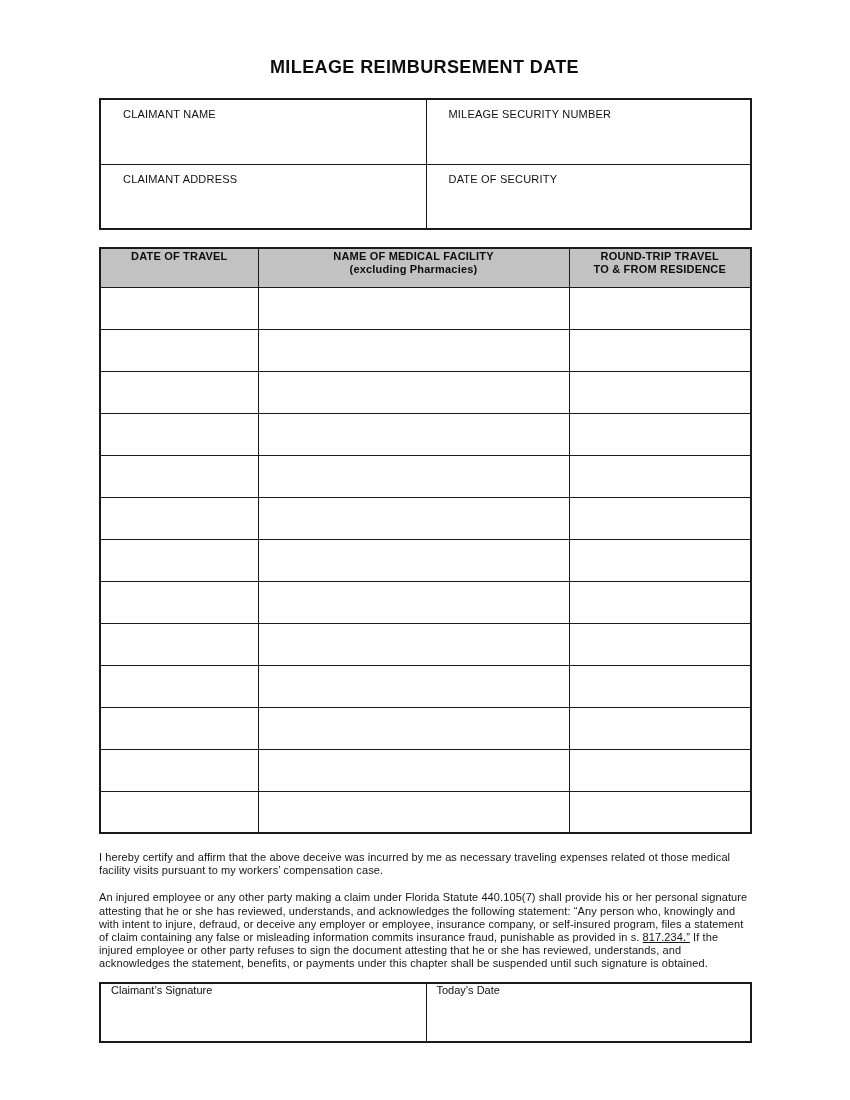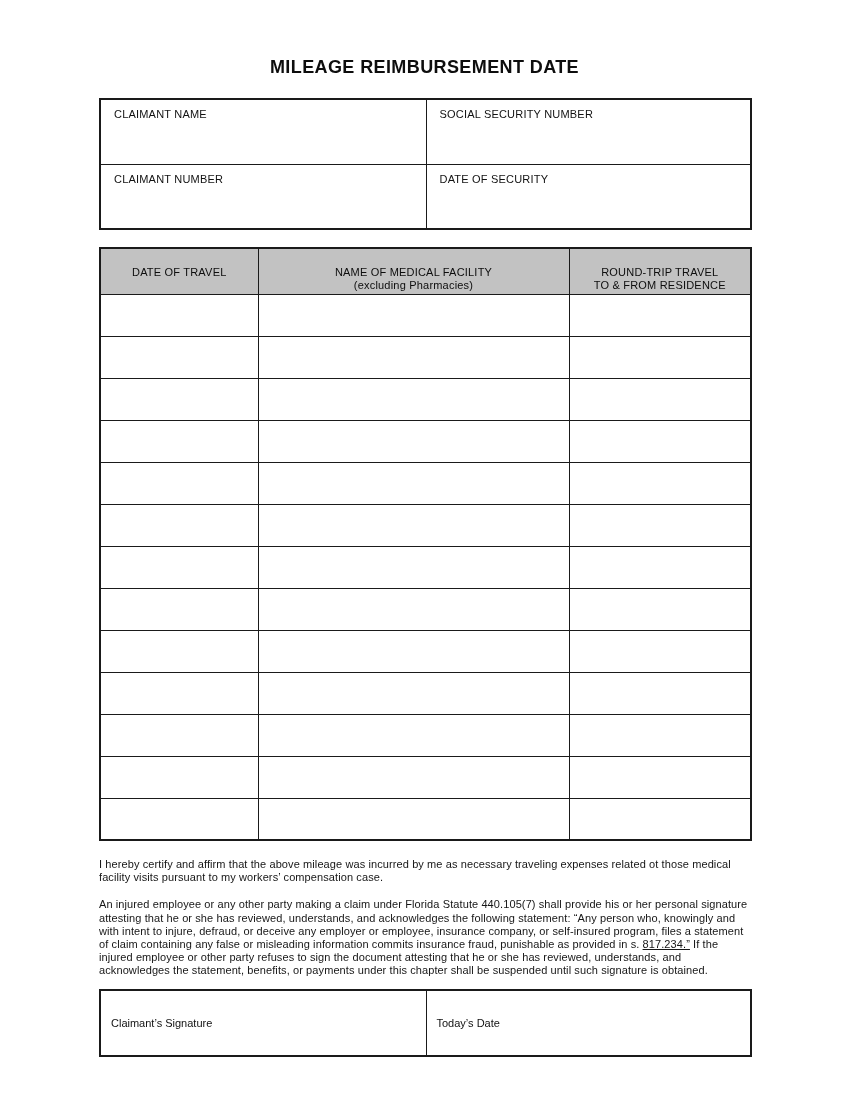--- a/index.html
+++ b/index.html
@@ -24,35 +24,35 @@
 
   table { border-collapse: collapse; table-layout: fixed; width: 651px; }
   table, th, td { border: 1.5px solid #1a1a1a; }
   table { border-width: 2px; }
 
   
   .claimant-table { margin-top: 20px; }
   .claimant-table td {
     height: 65px;
     vertical-align: top;
-    padding: 8px 13px;
+    padding: 8px 22px;
     font-size: 11px;
     letter-spacing: 0.2px;
     background: #ffffff;
   }
 
   
   .mileage-table { margin-top: 17px; }
   .mileage-table th {
     background: var(--header-bg, #c2c2c2);
-    height: 46px;
-    vertical-align: top;
-    padding-top: 17px;
-    font-size: 11px;
-    font-weight: normal;
+    height: 39px;
+    vertical-align: top;
+    padding-top: 1px;
+    font-size: 11px;
+    font-weight: bold;
     line-height: 13px;
     text-align: center;
     letter-spacing: 0.2px;
     color: #0d0d0d;
   }
   .mileage-table td {
     height: 42px;
     background: #ffffff;
     vertical-align: top;
     padding: 4px 6px;
@@ -67,23 +67,23 @@
     color: #161616;
     text-align: left;
   }
   .para-1 { margin-top: 17px; }
   .para-2 { margin-top: 14px; }
   .statute-ref { text-decoration: underline; }
 
   
   .signature-table { margin-top: 11px; }
   .signature-table td {
-    height: 34px;
-    vertical-align: top;
-    padding: 26px 10px;
+    height: 59px;
+    vertical-align: top;
+    padding: 0 10px;
     font-size: 11px;
     background: #ffffff;
   }
 </style>
 </head>
 <body>
 
 <div class="page">
   <div class="content">
 
@@ -93,26 +93,26 @@
       <colgroup>
           <col style="width:326px">
           <col style="width:325px">
         </colgroup>
       <tbody>
           <tr>
         <td>
           <span>CLAIMANT NAME</span>
         </td>
         <td>
-          <span>SOCIAL SECURITY NUMBER</span>
+          <span>MILEAGE SECURITY NUMBER</span>
         </td>
       </tr>
       <tr>
         <td>
-          <span>CLAIMANT NUMBER</span>
+          <span>CLAIMANT ADDRESS</span>
         </td>
         <td>
           <span>DATE OF SECURITY</span>
         </td>
       </tr>
     </tbody>
       </table>
 
     <table class="mileage-table">
       <colgroup>
@@ -199,21 +199,21 @@
           </tr>
           <tr>
             <td></td>
             <td></td>
             <td></td>
           </tr>
         </tbody>
     </table>
 
     <p class="para para-1">
-      <span>I hereby certify and affirm that the above mileage was incurred by me as necessary traveling expenses related ot those medical facility visits pursuant to my workers’ compensation case.</span>
+      <span>I hereby certify and affirm that the above deceive was incurred by me as necessary traveling expenses related ot those medical facility visits pursuant to my workers’ compensation case.</span>
     </p>
 
     <p class="para para-2"><span>An injured employee or any other party making a claim under Florida Statute 440.105(7) shall provide his or her personal signature attesting that he or she has reviewed, understands, and acknowledges the following statement: “Any person who, knowingly and with intent to injure, defraud, or deceive any employer or employee, insurance company, or self-insured program, files a statement of claim containing any false or misleading information commits insurance fraud, punishable as provided in s. </span><span class="statute-ref">817.234.”</span><span>  If the injured employee or other party refuses to sign the document attesting that he or she has reviewed, understands, and acknowledges the statement, benefits, or payments under this chapter shall be suspended until such signature is obtained.</span></p>
 
     <table class="signature-table">
       <colgroup>
           <col style="width:326px">
           <col style="width:325px">
         </colgroup>
       <tbody>

